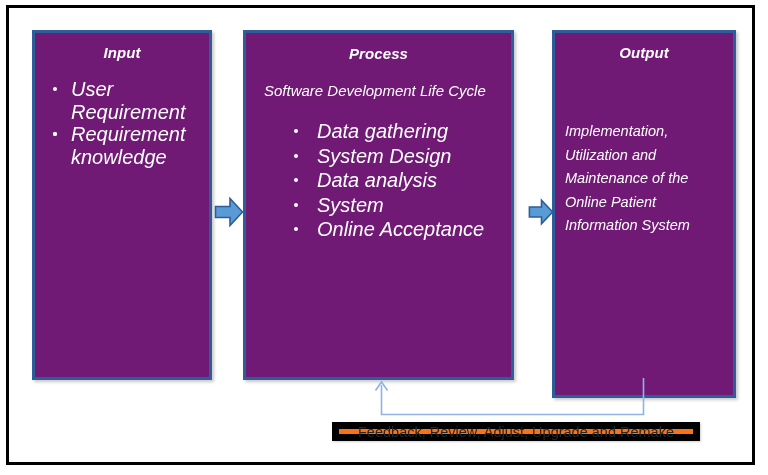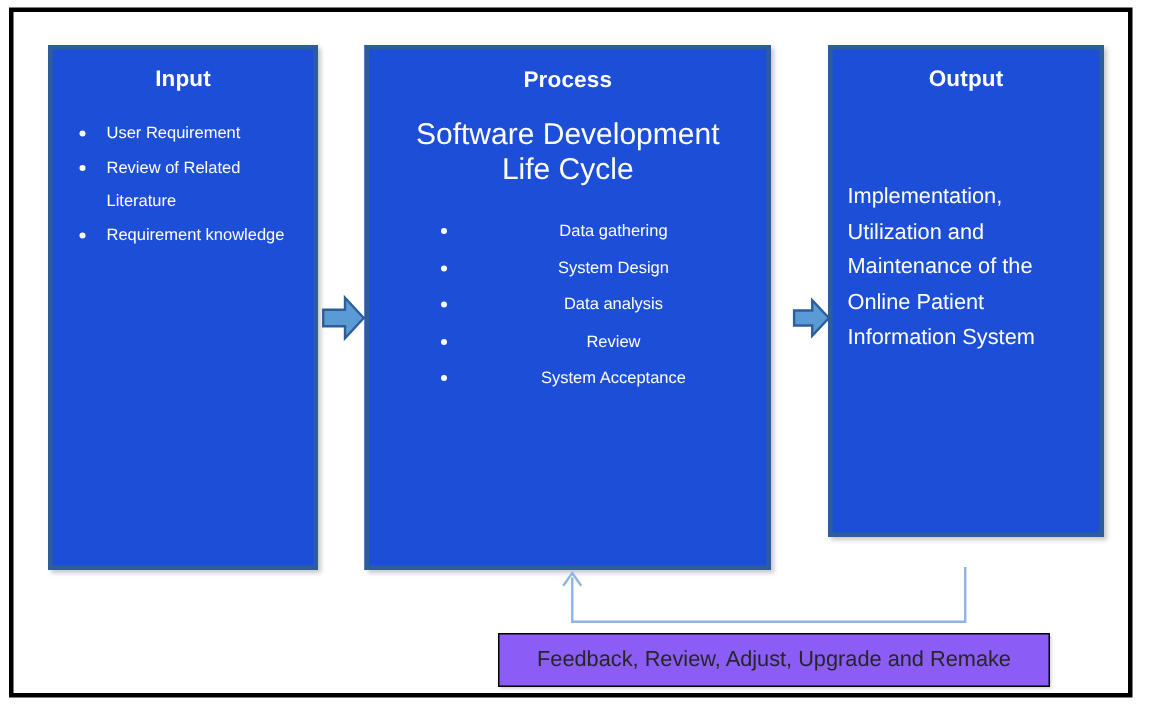--- a/index.html
+++ b/index.html
@@ -30,51 +30,52 @@
     height: 460px;
     border: 3px solid #000000;
     box-sizing: border-box;
     background: transparent;
   }
 
   
   .blue-box {
     position: absolute;
     box-sizing: border-box;
-    background: #1d4ed8;
+    background: #701a75;
     border: 3px solid #2E5E99;
     box-shadow: 2px 2px 3px rgba(0,0,0,0.22);
     color: #ffffff;
     overflow: hidden;
+    font-style: italic;
   }
 
   .box-input  { left: 32px;  top: 30px;  width: 180px; height: 350px; }
   .box-process{ left: 243px; top: 30px;  width: 271px; height: 350px; }
-  .box-output { left: 552px; top: 30px;  width: 184px; height: 328px; }
+  .box-output { left: 552px; top: 30px;  width: 184px; height: 368px; }
 
   .box-heading {
     text-align: center;
     font-weight: bold;
     font-size: 15px;
     line-height: 18px;
     margin-top: 11px;
     color: #ffffff;
     letter-spacing: 0.1px;
   }
   .box-process .box-heading { margin-top: 12px; }
 
   
   .bullet-list {
     list-style: none;
     margin: 0;
     padding: 0;
   }
   .bullet-item {
     position: relative;
-    font-size: 11px;
+    font-size: 20px;
     line-height: 22.5px;
     color: #ffffff;
     padding-left: 22px;
   }
   .bullet-item .dot {
     position: absolute;
     left: 4px;
     top: 9px;
     width: 4px;
     height: 4px;
@@ -86,36 +87,34 @@
   .input-list {
     margin-top: 16px;
     margin-left: 14px;
     margin-right: 8px;
   }
   .input-list .bullet-item { margin-bottom: 0; }
 
   
   .process-subtitle {
     margin: 16px 18px 0 18px;
-    text-align: center;
-    font-size: 20px;
+    font-size: 15px;
     line-height: 23px;
     color: #ffffff;
   }
 
   
   .process-list {
     margin-top: 17px;
     margin-left: 45px;
     margin-right: 10px;
   }
   .process-list .bullet-item {
     padding-left: 26px;
     line-height: 24.5px;
-    text-align: center;
   }
   .process-list .bullet-item .dot {
     left: 3px;
     top: 10px;
   }
 
   
   .output-text {
     margin: 58px 10px 0 10px;
     text-align: left;
@@ -140,24 +139,24 @@
     height: 46px;
     pointer-events: none;
   }
 
   
   .feedback-box {
     position: absolute;
     left: 332px;
     top: 422px;
     width: 368px;
-    height: 36px;
+    height: 19px;
     box-sizing: border-box;
-    background: #8b5cf6;
-    border: 1px solid #000000;
+    background: #f97316;
+    border: 7px solid #000000;
     box-shadow: 1px 1px 2px rgba(0,0,0,0.18);
     display: flex;
     align-items: center;
     justify-content: center;
   }
   .feedback-text {
     font-size: 14.5px;
     color: #262626;
     line-height: 18px;
     white-space: nowrap;
@@ -172,21 +171,20 @@
 
   <div class="blue-box box-input">
     <div class="box-heading">Input</div>
     <ul class="bullet-list input-list">
       <li class="bullet-item">
         <span class="dot"></span>
         <span>User Requirement</span>
       </li>
       <li class="bullet-item">
         <span class="dot"></span>
-        <span>Review of Related Literature</span>
       </li>
       <li class="bullet-item">
         <span class="dot"></span>
         <span>Requirement knowledge</span>
       </li>
     </ul>
   </div>
 
   <div class="block-arrow arrow-1">
     <svg width="30" height="32" viewBox="0 0 30 32" xmlns="http://www.w3.org/2000/svg">
@@ -205,25 +203,25 @@
       <li class="bullet-item">
         <span class="dot"></span>
         <span>System Design</span>
       </li>
       <li class="bullet-item">
         <span class="dot"></span>
         <span>Data analysis</span>
       </li>
       <li class="bullet-item">
         <span class="dot"></span>
-        <span>Review</span>
-      </li>
-      <li class="bullet-item">
-        <span class="dot"></span>
-        <span>System Acceptance</span>
+        <span>System</span>
+      </li>
+      <li class="bullet-item">
+        <span class="dot"></span>
+        <span>Online Acceptance</span>
       </li>
     </ul>
   </div>
 
   <div class="block-arrow arrow-2">
     <svg width="26" height="28" viewBox="0 0 26 28" xmlns="http://www.w3.org/2000/svg">
       <polygon points="1.4,9 13.5,9 13.5,2.2 24.6,14 13.5,25.8 13.5,19 1.4,19" fill="#5B9BD5" stroke="#2E5E99" stroke-width="1.6" stroke-linejoin="miter"></polygon>
     </svg>
   </div>
 

